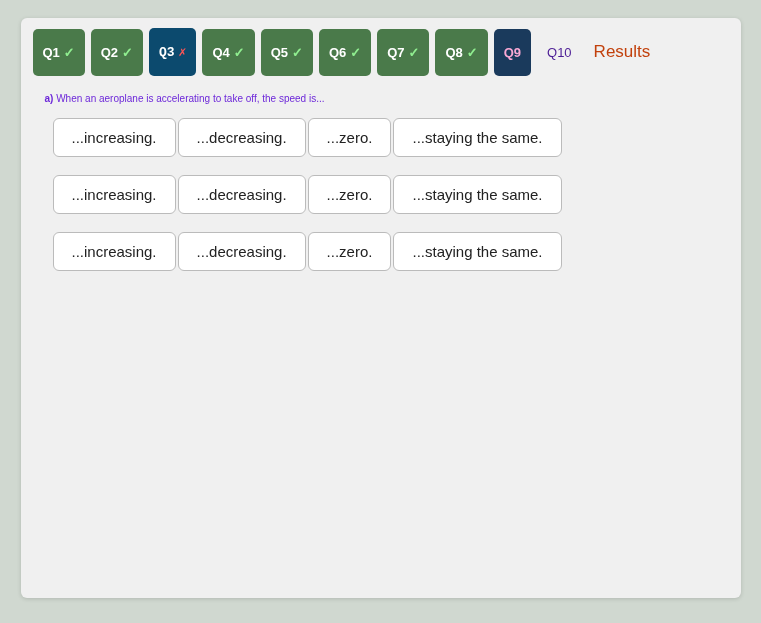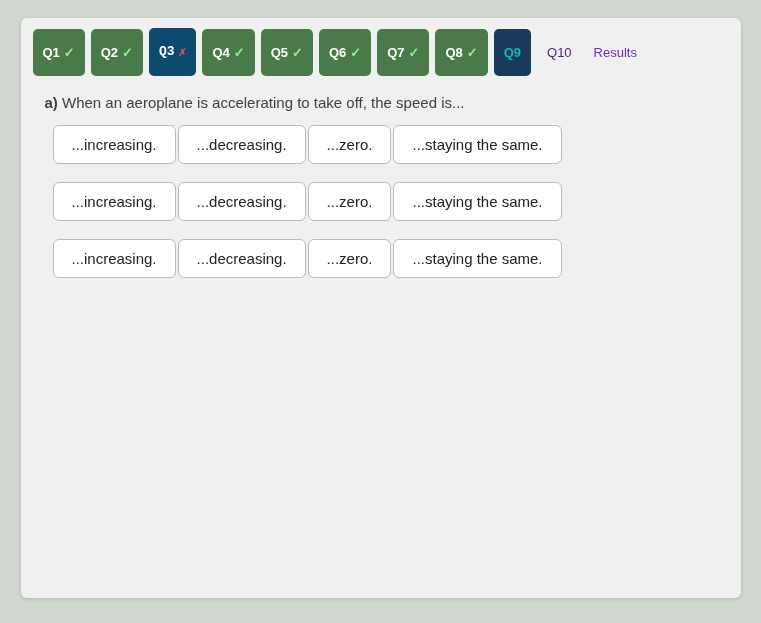--- a/index.html
+++ b/index.html
@@ -26,60 +26,60 @@
     .nav-bar {
       display: flex;
       flex-direction: row;
       align-items: center;
       padding: 10px 12px 8px 12px;
       gap: 6px;
       flex-wrap: wrap;
     }
     .nav-item {
       display: flex;
-      align-items: flex-start;
+      align-items: flex-end;
       gap: 4px;
       padding: 16px 10px;
       border-radius: 5px;
       font-size: 13px;
       font-weight: 600;
       cursor: pointer;
       color: white;
     }
     .nav-item.correct { background: #4a7a4a; }
     .nav-item.wrong { background: #0c4a6e; color: #fff; font-family: Liberation Mono, monospace; }
     .nav-item.wrong .nav-x { color: #ff5555; }
-    .nav-item.active { background: #1a3a5c; color: #14b8a6; }
+    .nav-item.active { background: #1a3a5c; color: #f9a8d4; }
     .nav-item.inactive { background: transparent; color: #4c1d95; font-weight: 400; }
     .check-icon { color: #90ee90; font-size: 13px; }
     .nav-x { color: #ff6666; font-size: 13px; }
 
     .results-label {
       margin-left: 6px;
-      font-size: 13px;
-      color: #6d28d9;
+      font-size: 17px;
+      color: #c2410c;
       font-weight: 400;
     }
 
     
     .content {
       padding: 8px 24px 12px 24px;
     }
     .complete-text {
       font-size: 15px;
       color: #222;
       margin-bottom: 14px;
       font-style: italic;
     }
     .question-block {
       margin-bottom: 18px;
     }
     .question-label {
-      font-size: 15px;
-      color: #404040;
+      font-size: 10px;
+      color: #6d28d9;
       margin-bottom: 12px;
       line-height: 1.4;
     }
     .question-label strong {
       font-weight: 700;
     }
     .options-row {
       display: flex;
       flex-direction: row;
       gap: 2px;

